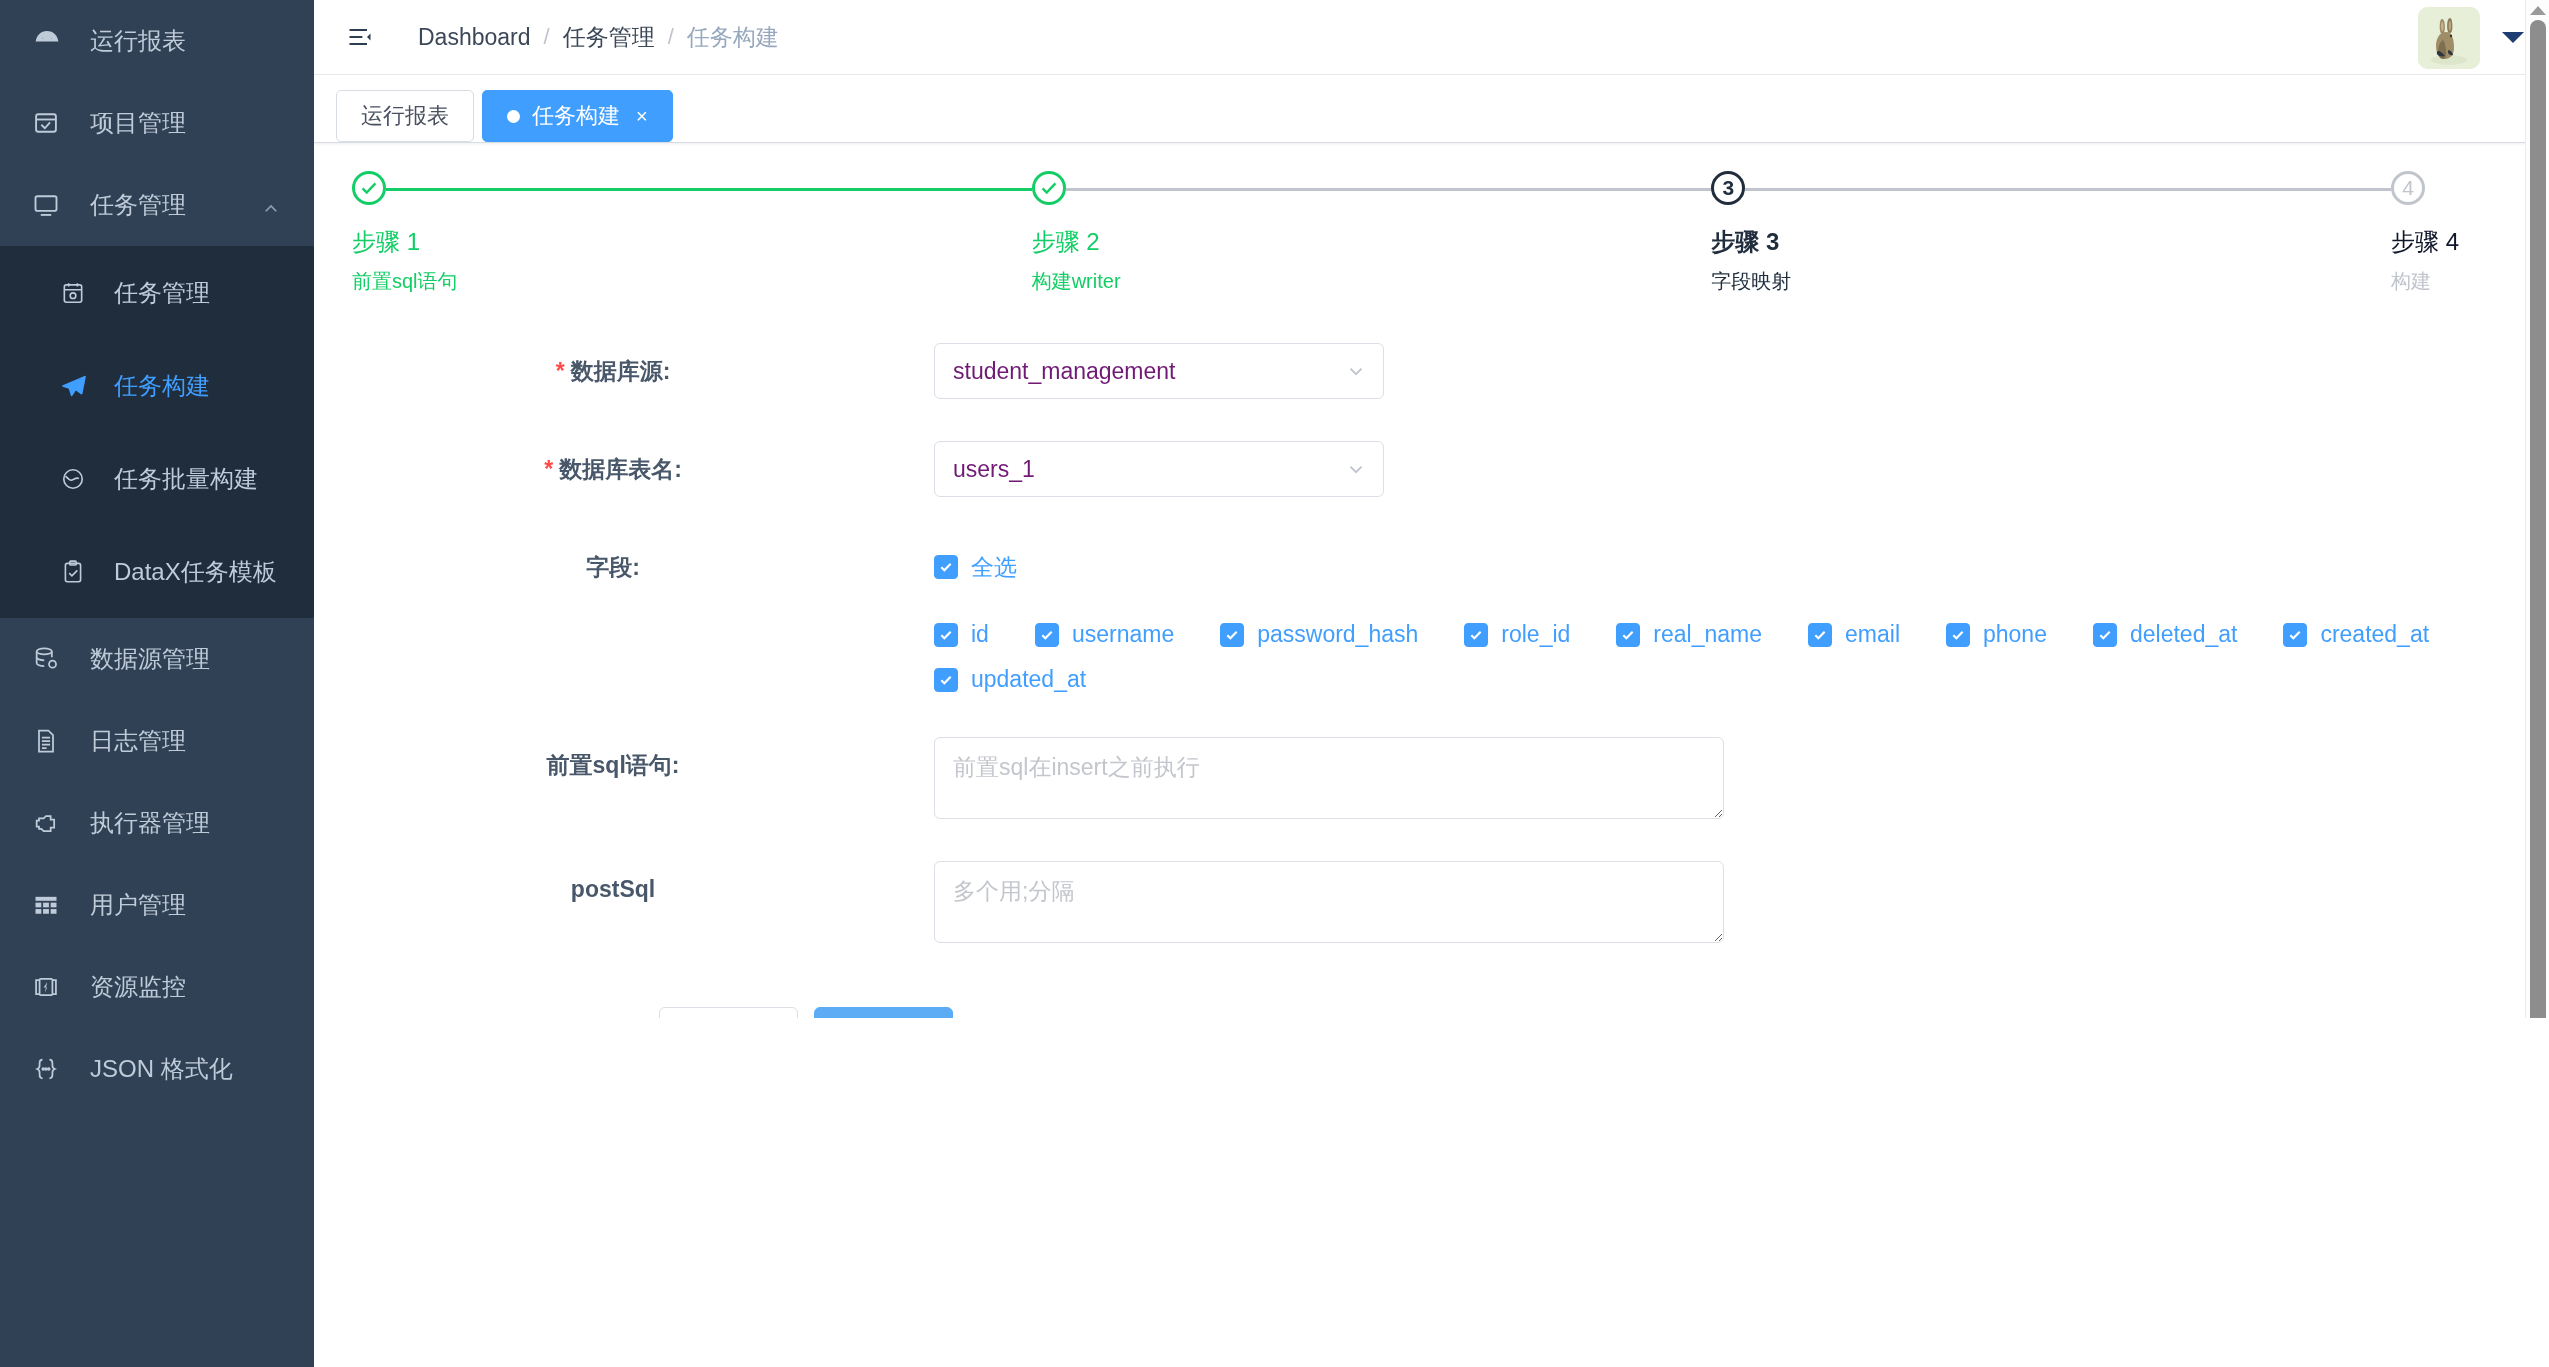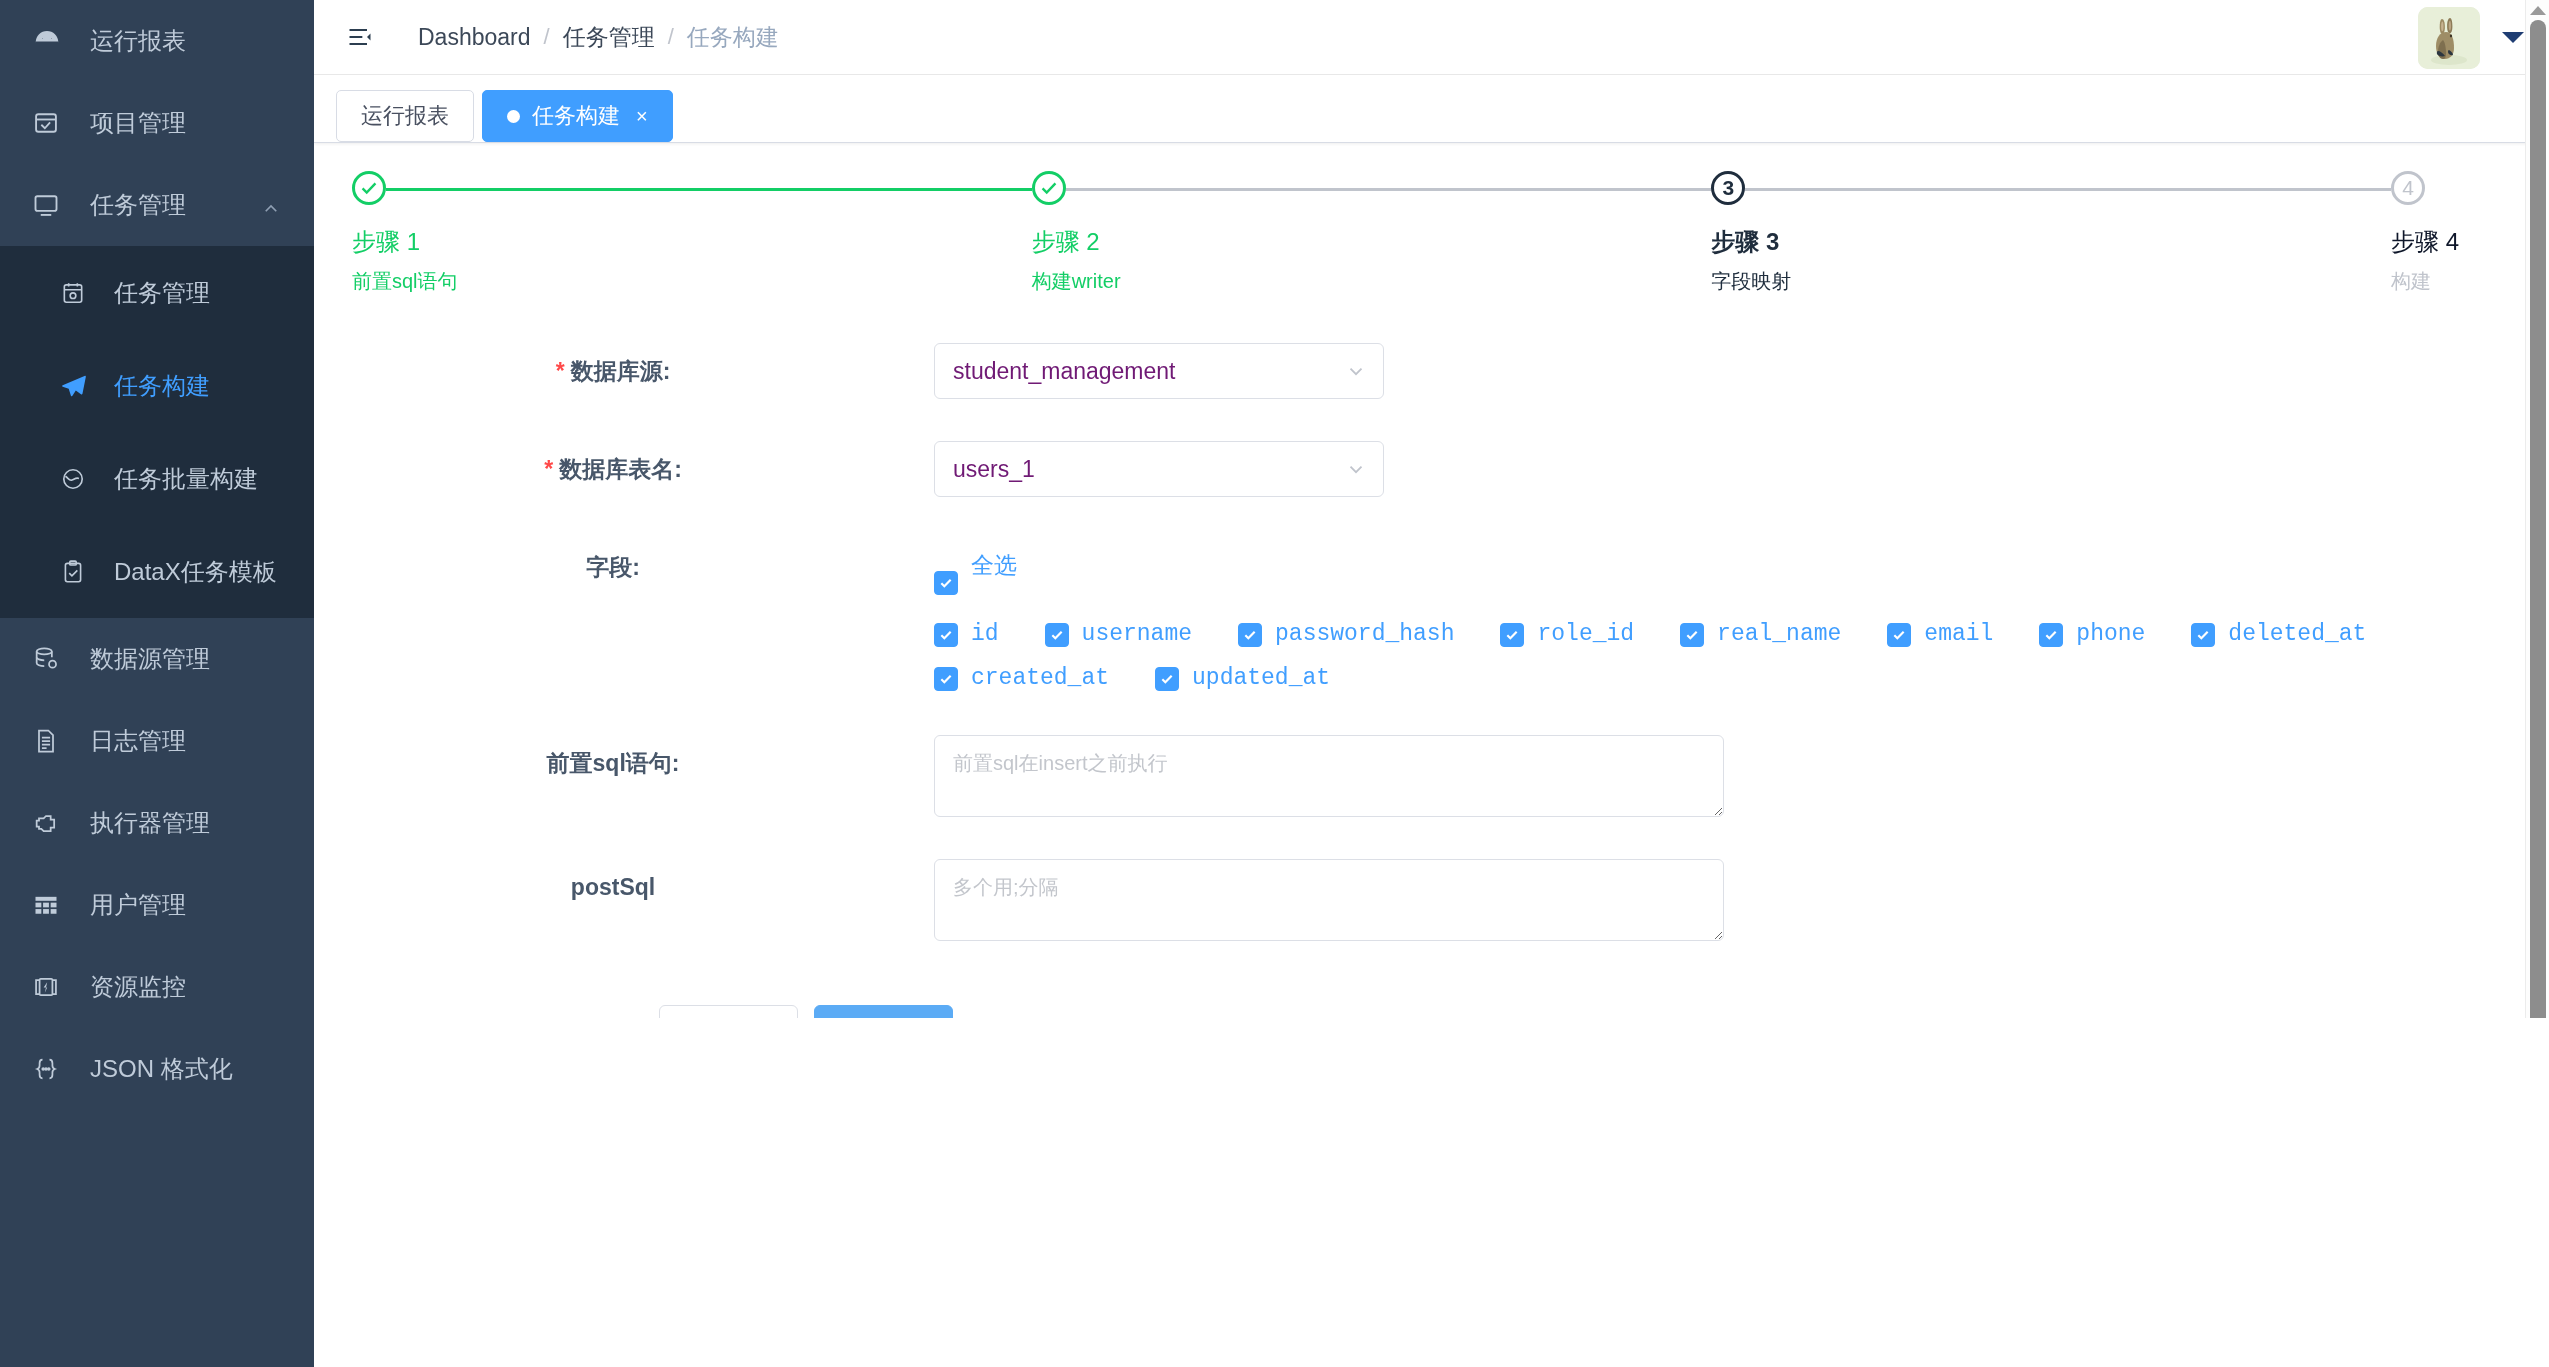--- a/index.html
+++ b/index.html
@@ -219,24 +219,23 @@
     cursor: pointer;
   }
   .select-box .sel-val {
     font-size: 23px; color: #701a75;
     flex: 1;
     overflow: hidden; text-overflow: ellipsis; white-space: nowrap;
   }
   .chev { width: 22px; height: 22px; color: #c0c4cc; }
 
   .checkbox {
-    display: inline-flex; align-items: flex-end;
+    display: inline-flex; align-items: center;
     cursor: pointer;
     white-space: nowrap;
-    font-family: Liberation Mono, monospace;
   }
   .cb-box {
     width: 24px; height: 24px;
     border-radius: 4px;
     background: #409eff;
     border: 1px solid #409eff;
     display: flex; align-items: center; justify-content: center;
     margin-right: 13px;
     flex: 0 0 auto;
   }
@@ -251,21 +250,21 @@
     width: 1800px;
   }
   .fields-row .checkbox { margin-right: 46px; }
 
   .ta {
     width: 790px; height: 82px;
     border: 1px solid #dcdfe6;
     border-radius: 6px;
     background: #fff;
     padding: 12px 18px;
-    font-size: 20px;
+    font-size: 23px;
     color: #606266;
     font-family: "Liberation Sans", "DejaVu Sans", sans-serif;
     resize: vertical;
     line-height: 1.5;
   }
   .ta::placeholder { color: #c3c6cc; }
 
   .btn-row { display: flex; gap: 16px; padding: 22px 0 0 345px; }
   .btn {
     height: 56px;

